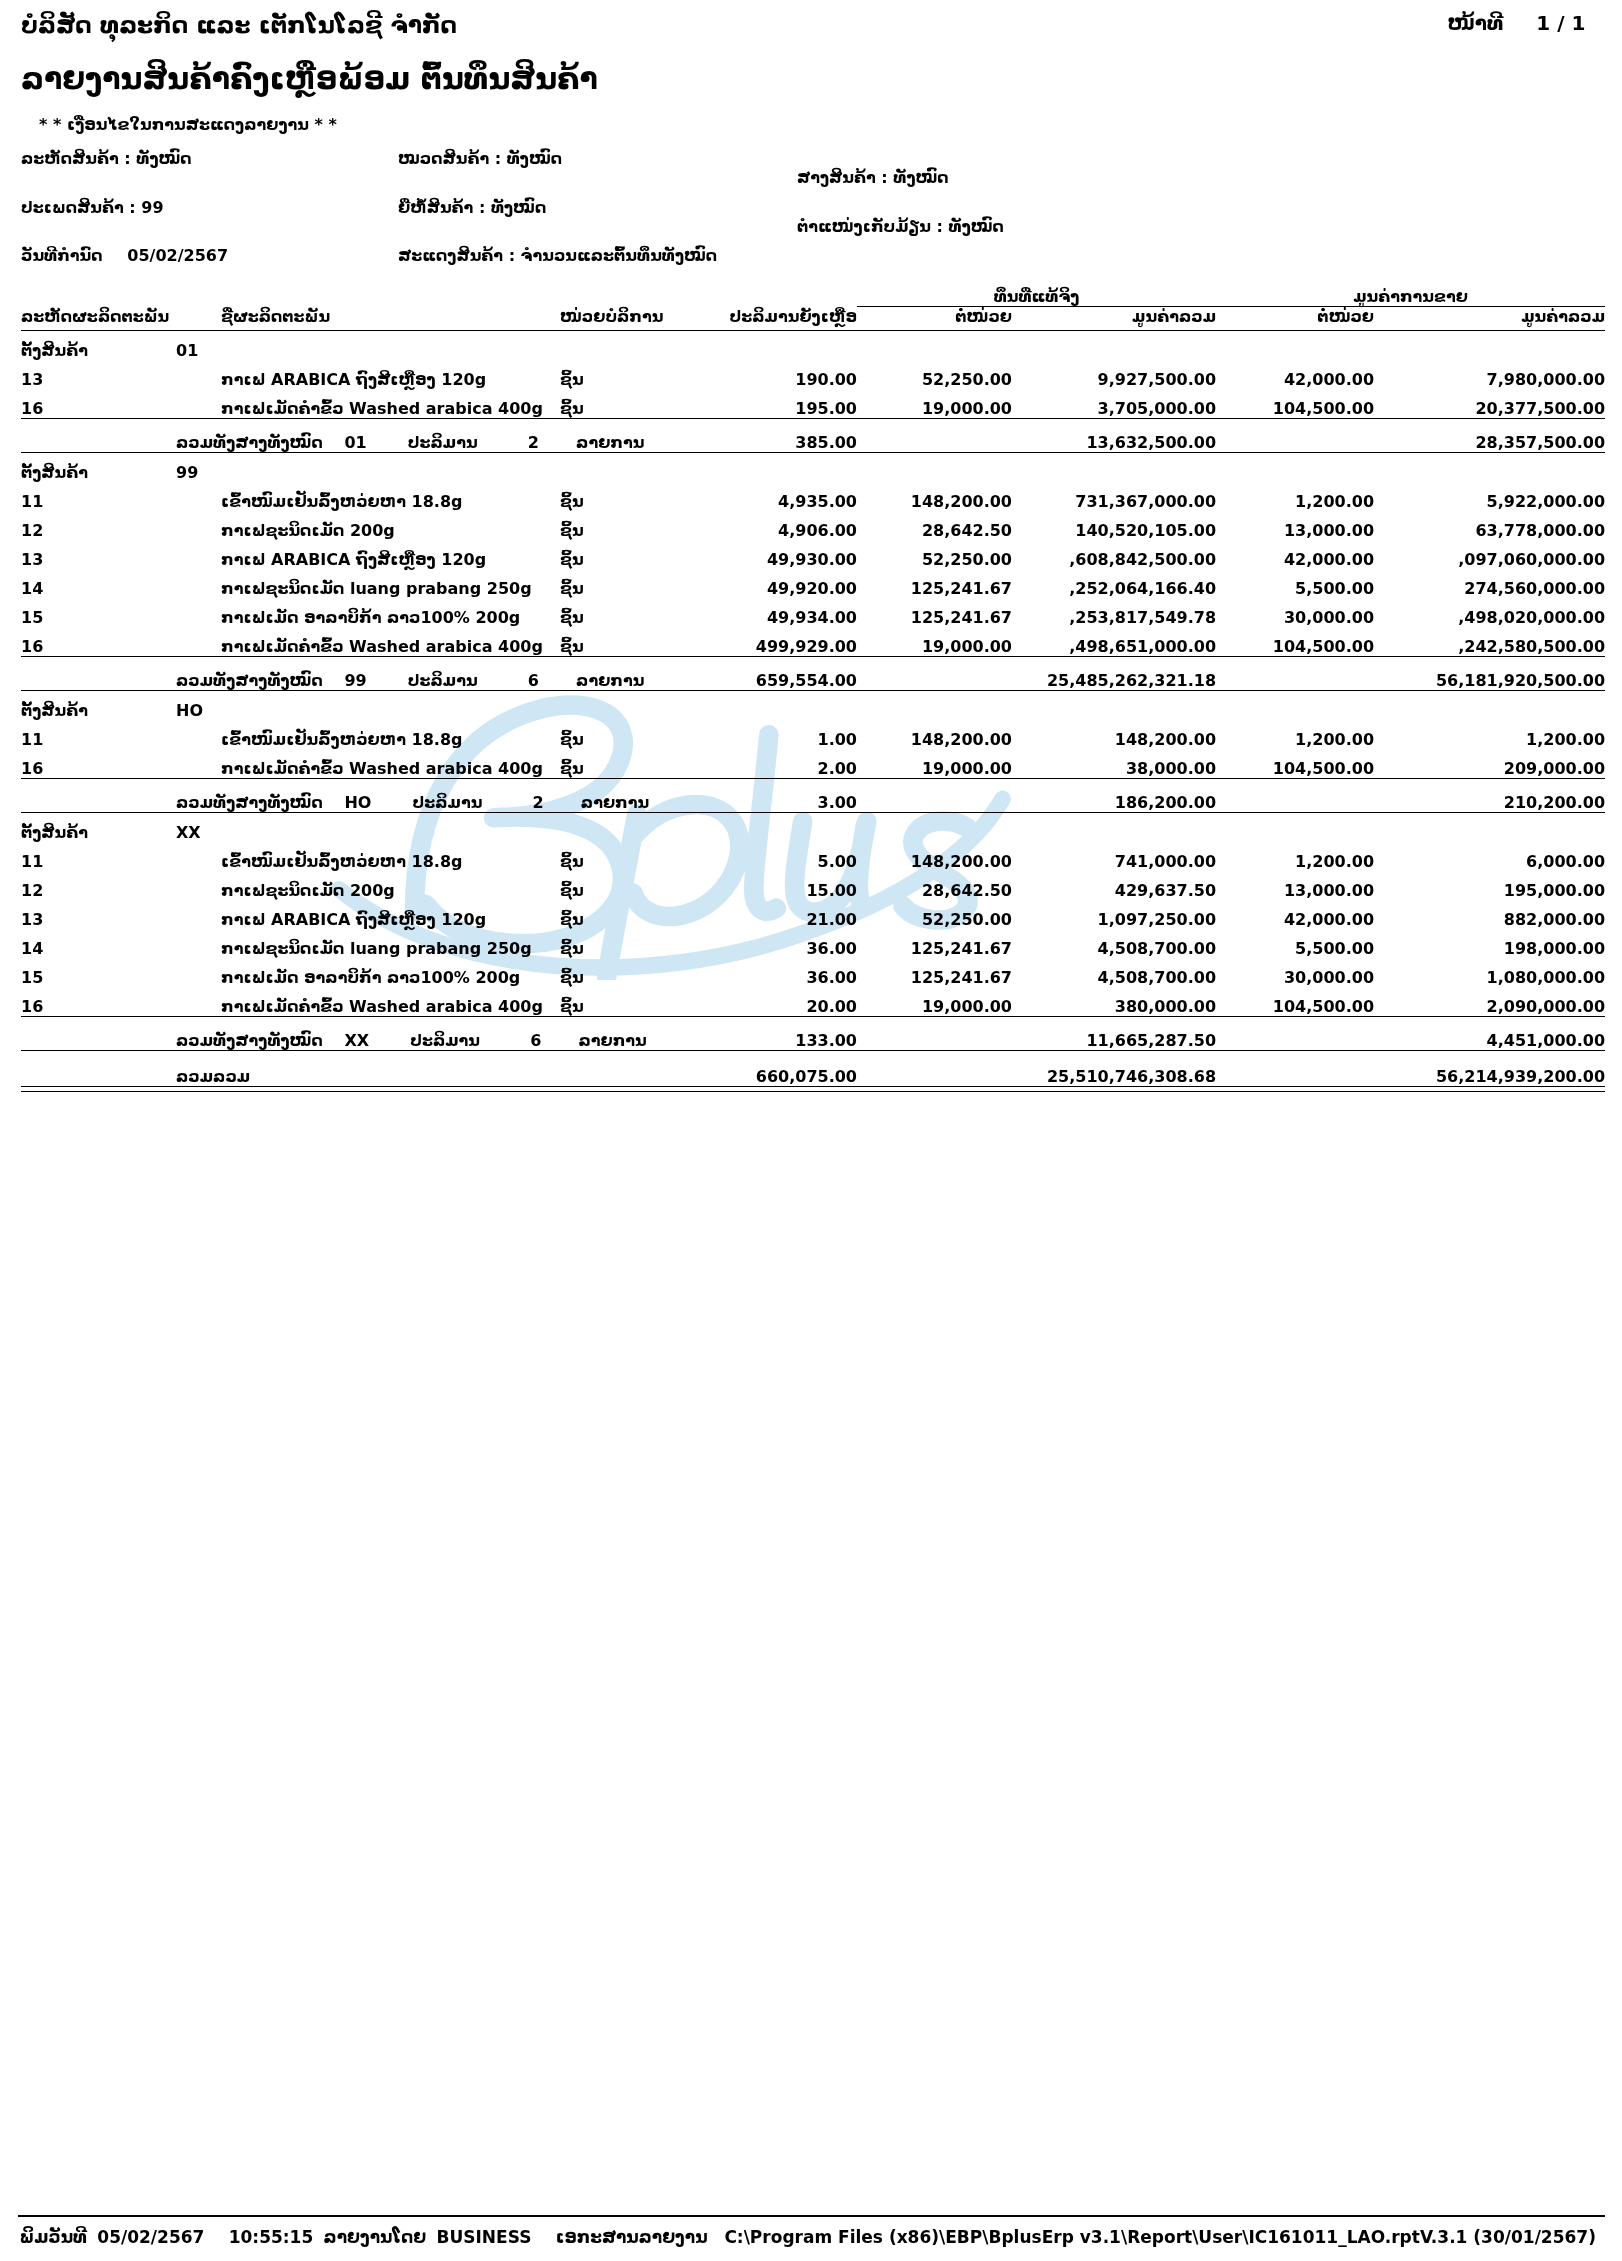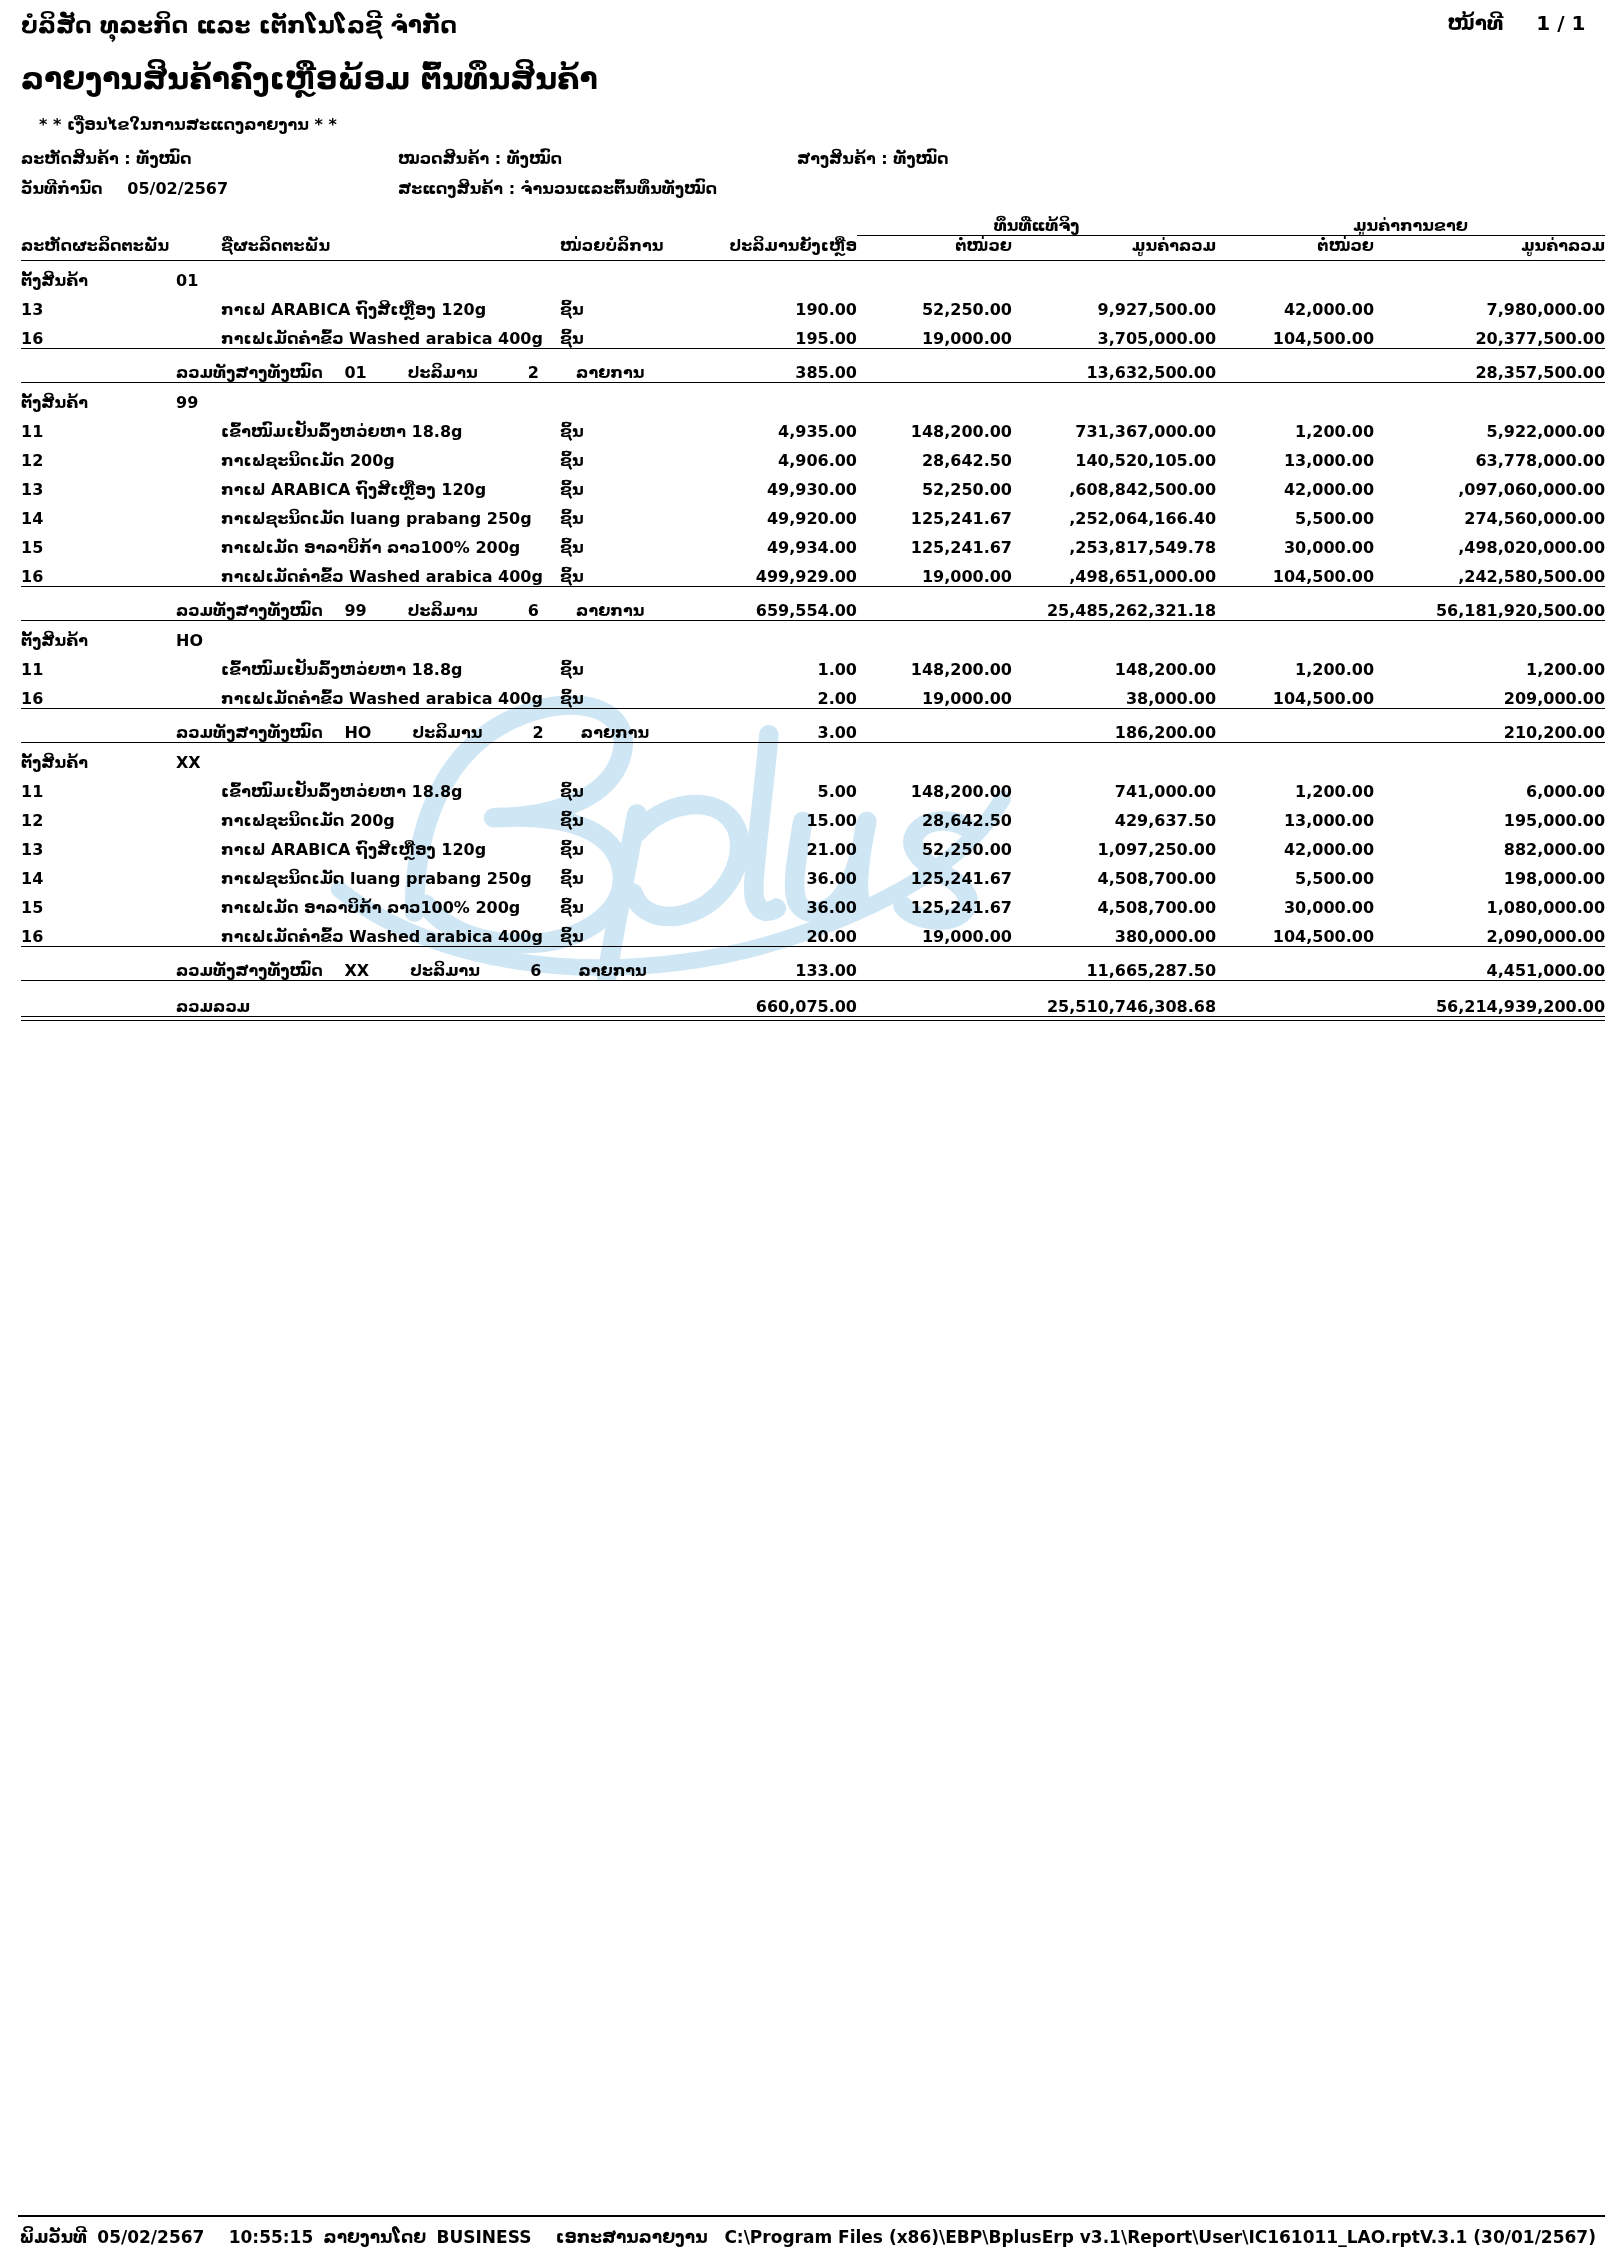--- a/index.html
+++ b/index.html
@@ -83,21 +83,21 @@
   .crit-row {
     display: flex;
     font-size: 16px;
     font-weight: bold;
     line-height: 1.0;
     margin-bottom: 13.6px;
     white-space: nowrap;
   }
   .crit-c1 { width: 377px; flex: 0 0 377px; }
   .crit-c2 { width: 399px; flex: 0 0 399px; }
-  .crit-c3 { flex: 1 1 auto; }
+  .crit-c3 { flex: 1 1 auto; margin-top: 19px; }
   .crit-c1-date { width: 377px; flex: 0 0 377px; }
   .crit-label { }
   .crit-val { }
   .date-gap { display: inline-block; width: 13.6px; }
 
   
   #table-wrap {
     margin-top: 19.6px;
     padding: 0 18px 0 21px;
   }
@@ -276,20 +276,34 @@
         <div class="crit-c2">
           <span class="crit-label">ໝວດສິນຄ້າ :</span>
           <span class="crit-val">ທັງໝົດ</span>
         </div>
         <div class="crit-c3">
           <span class="crit-label">ສາງສິນຄ້າ :</span>
           <span class="crit-val">ທັງໝົດ</span>
         </div>
       </div>
 
+      <div class="crit-row">
+        <div class="crit-c1">
+          <span class="crit-label">ປະເພດສິນຄ້າ :</span>
+          <span class="crit-val">99</span>
+        </div>
+        <div class="crit-c2">
+          <span class="crit-label">ຍີ່ຫໍ້ສິນຄ້າ :</span>
+          <span class="crit-val">ທັງໝົດ</span>
+        </div>
+        <div class="crit-c3">
+          <span class="crit-label">ຕຳແໜ່ງເກັບມ້ຽນ :</span>
+          <span class="crit-val">ທັງໝົດ</span>
+        </div>
+      </div>
 
       <div class="crit-row">
         <div class="crit-c1-date">
           <span class="crit-label">ວັນທີກຳນົດ</span>
           <span class="date-gap"></span>
           <span class="crit-val">05/02/2567</span>
         </div>
         <div class="crit-c2">
           <span class="crit-label">ສະແດງສິນຄ້າ :</span>
           <span class="crit-val">ຈຳນວນແລະຕົ້ນທຶນທັງໝົດ</span>

